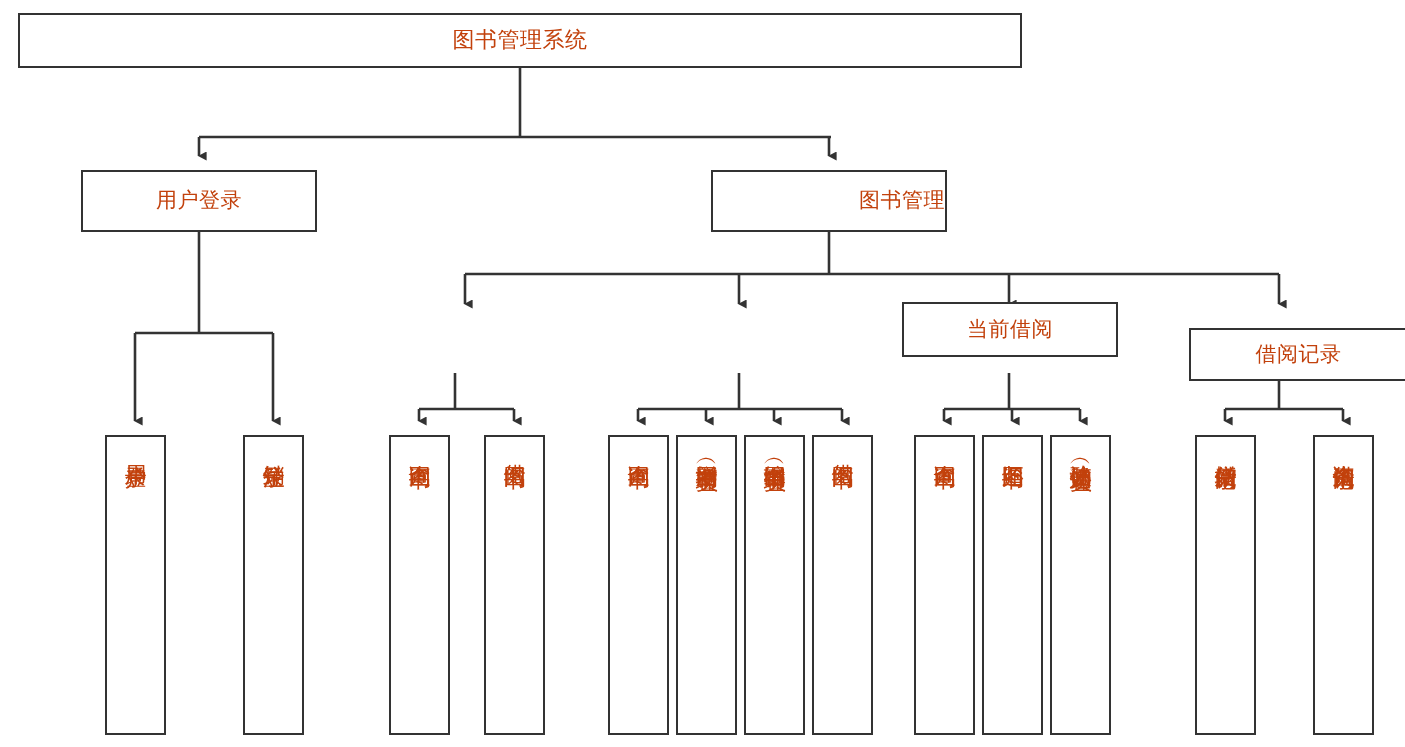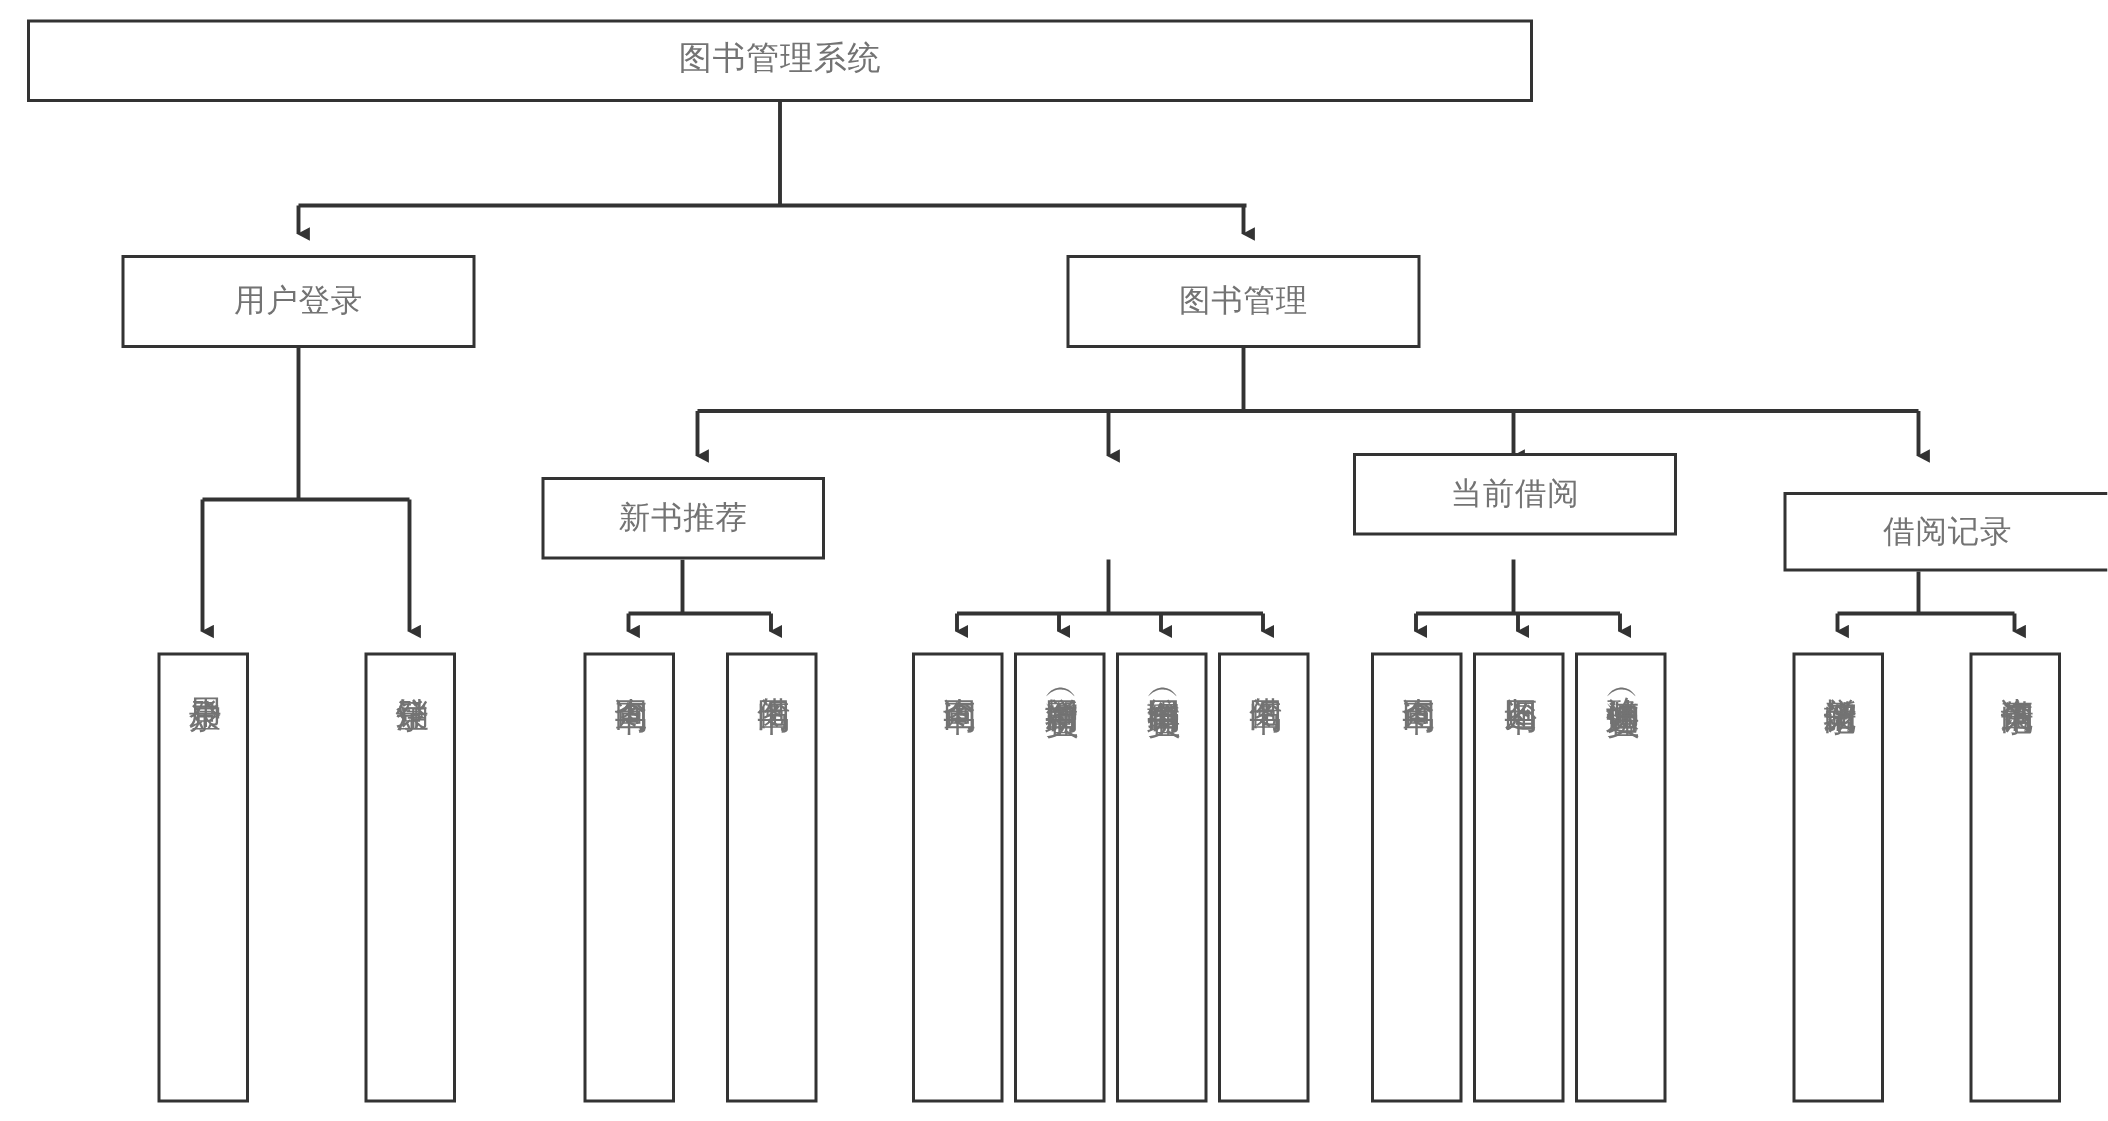--- a/index.html
+++ b/index.html
@@ -27,21 +27,21 @@
     pointer-events: none;
   }
   .node {
     position: absolute;
     box-sizing: border-box;
     background: #ffffff;
     border: 2px solid #333333;
     display: flex;
     align-items: center;
     justify-content: center;
-    color: #737373;
+    color: #c2410c;
     font-weight: 400;
   }
   .node .label {
     display: block;
     text-align: center;
     line-height: 1.12;
     letter-spacing: 0.5px;
     white-space: pre-line;
   }
   .node.horizontal .label {
@@ -59,21 +59,21 @@
     line-height: 1.12;
     letter-spacing: 1px;
   }
   
   #node-root {
     left: 18px;  top: 13px;  width: 1004px; height: 55px;
   }
   #node-root .label { font-size: 22px; }
   
   #node-user-login   { left: 81px;  top: 170px; width: 236px; height: 62px; }
-  #node-book-manage  { left: 711px; top: 170px; width: 236px; height: 62px; }
+  #node-book-manage  { left: 711px; top: 170px; width: 236px; height: 62px; justify-content: flex-end; }
   
   #node-new-book-rec { left: 361px;  top: 318px; width: 189px; height: 55px; }
   #node-book-borrow  { left: 633px;  top: 318px; width: 213px; height: 55px; }
   #node-current-loan { left: 902px;  top: 302px; width: 216px; height: 55px; }
   #node-loan-record  { left: 1170px; top: 328px; width: 219px; height: 53px; margin-left: 19px; }
   
   .leaf { top: 435px; width: 61px; height: 300px; }
   #leaf-user-login      { left: 105px; }
   #leaf-user-logout     { left: 243px; }
   #leaf-query-book-1    { left: 389px; }
@@ -157,23 +157,20 @@
     <span class="label">图书管理系统</span>
   </div>
 
   <div class="node horizontal" id="node-user-login">
     <span class="label">用户登录</span>
   </div>
   <div class="node horizontal" id="node-book-manage">
     <span class="label">图书管理</span>
   </div>
 
-  <div class="node horizontal" id="node-new-book-rec">
-    <span class="label">新书推荐</span>
-  </div>
   <div class="node horizontal" id="node-current-loan">
     <span class="label">当前借阅</span>
   </div>
   <div class="node horizontal" id="node-loan-record">
     <span class="label">借阅记录</span>
   </div>
 
   <div class="node vertical leaf" id="leaf-user-login">
     <span class="label">用户登录</span>
   </div>

